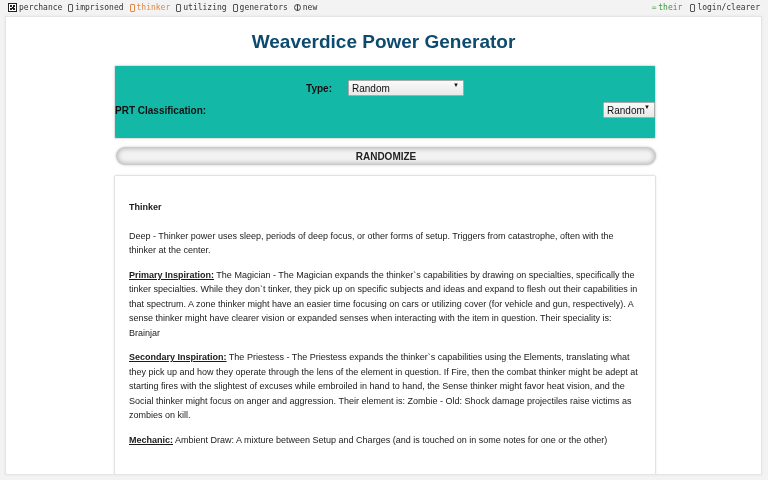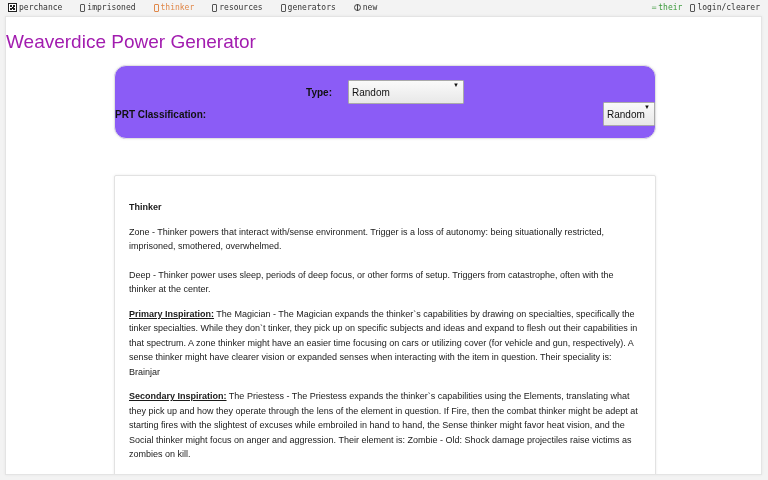--- a/index.html
+++ b/index.html
@@ -7,21 +7,21 @@
       width: 768px; height: 480px; overflow: hidden;
       background: #f3f3f3;
       font-family: "Liberation Sans", sans-serif;
       color: #111;
     }
     .topbar {
       position: absolute; left: 0; top: 0; width: 768px; height: 16px;
       font-family: "DejaVu Sans Mono", monospace; font-size: 8px;
       color: #333;
     }
-    .topbar .left { position: absolute; left: 8px; top: 3px; display: flex; gap: 18px; align-items: center; }
+    .topbar .left { position: absolute; left: 8px; top: 3px; display: flex; gap: 6px; align-items: center; }
     .topbar .right { position: absolute; right: 8px; top: 3px; display: flex; gap: 8px; align-items: center; }
     .nav-item { display: inline-flex; align-items: center; gap: 2px; white-space: nowrap; cursor: pointer; }
     .nav-item .ic { display: inline-block; width: 5px; height: 8px; border: 1px solid #555; border-radius: 1px; }
     .nav-item.tutorial { color: #e0884a; }
     .nav-item.tutorial .ic { border-color: #e0884a; }
     .nav-item.edit { color: #3b9a3b; }
     .dice {
       display: inline-block; width: 9px; height: 9px; border: 1px solid #222; position: relative; background: #fff;
     }
     .dice i { position: absolute; width: 2px; height: 2px; background: #222; }
@@ -29,38 +29,38 @@
     .globe::after { content: ""; position: absolute; left: 2px; top: -1px; width: 1px; height: 7px; background: #444; }
     .edit-ic { font-size: 7px; }
 
     .page {
       position: absolute; left: 5px; top: 16px; width: 757px; height: 459px;
       background: #fff; border: 1px solid #e4e4e4;
       box-shadow: 0 0 3px rgba(0,0,0,0.06);
       overflow: hidden;
     }
     .title {
-      position: absolute; left: 0; top: 14px; width: 100%; text-align: left;
-      font-size: 19px; font-weight: normal; color: #a21caf;
+      position: absolute; left: 0; top: 14px; width: 100%; text-align: center;
+      font-size: 19px; font-weight: bold; color: #0c4a6e;
     }
     .options-box {
       position: absolute; left: 108px; top: 48px; width: 542px; height: 74px;
-      border: 1px solid #e2e2e2; border-radius: 12px;
+      border: 1px solid #e2e2e2; border-radius: 2px;
       box-shadow: 0 0 3px rgba(0,0,0,0.08);
-      background: #8b5cf6;
+      background: #14b8a6;
       text-decoration: underline;
     }
     .opt-row {
       position: absolute; left: 0; width: 100%; display: flex; justify-content: center; align-items: center;
       font-size: 10px; font-weight: bold;
     }
     .opt-row.r1 { top: 14px; }
     .opt-row.r2 { top: 36px; justify-content: space-between; }
     .sel {
-      margin-left: 16px; height: 24px; border: 1px solid #aaa; border-radius: 1px;
+      margin-left: 16px; height: 16px; border: 1px solid #aaa; border-radius: 1px;
       background: linear-gradient(#fafafa, #e8e8e8);
       font-size: 10px; font-weight: normal; display: inline-flex; align-items: center;
       padding: 0 3px; position: relative; cursor: pointer;
     }
     .sel.wide { width: 116px; }
     .sel.narrow { width: 52px; }
     .sel .arrow { position: absolute; right: 4px; top: 1px; font-size: 6px; }
     .randomize {
       position: absolute; left: 110px; top: 130px; width: 540px; height: 18px;
       border-radius: 9px; background: #f2f2f2;
@@ -98,21 +98,21 @@
     <span class="nav-item">
       <span class="ic"></span>
       <span>imprisoned</span>
     </span>
     <span class="nav-item tutorial">
       <span class="ic"></span>
       <span>thinker</span>
     </span>
     <span class="nav-item">
       <span class="ic"></span>
-      <span>resources</span>
+      <span>utilizing</span>
     </span>
     <span class="nav-item">
       <span class="ic"></span>
       <span>generators</span>
     </span>
     <span class="nav-item">
       <span class="globe"></span>
       <span>new</span>
     </span>
   </div>
@@ -141,22 +141,22 @@
     </div>
     <div class="opt-row r2">
       <span>PRT Classification:</span>
       <span class="sel narrow">
         <span>Random</span>
         <span class="arrow">▼</span>
       </span>
     </div>
   </div>
 
+  <div class="randomize">RANDOMIZE</div>
 
   <div class="output-box">
     <p class="heading">Thinker</p>
-    <p>Zone - Thinker powers that interact with/sense environment. Trigger is a loss of autonomy: being situationally restricted, imprisoned, smothered, overwhelmed.</p>
     <p class="deep">Deep - Thinker power uses sleep, periods of deep focus, or other forms of setup. Triggers from catastrophe, often with the thinker at the center.</p>
     <p><b>Primary Inspiration:</b><span> The Magician - The Magician expands the thinker`s capabilities by drawing on specialties, specifically the tinker specialties. While they don`t tinker, they pick up on specific subjects and ideas and expand to flesh out their capabilities in that spectrum. A zone thinker might have an easier time focusing on cars or utilizing cover (for vehicle and gun, respectively). A sense thinker might have clearer vision or expanded senses when interacting with the item in question. Their speciality is: Brainjar</span></p>
     <p><b>Secondary Inspiration:</b><span> The Priestess - The Priestess expands the thinker`s capabilities using the Elements, translating what they pick up and how they operate through the lens of the element in question. If Fire, then the combat thinker might be adept at starting fires with the slightest of excuses while embroiled in hand to hand, the Sense thinker might favor heat vision, and the Social thinker might focus on anger and aggression. Their element is: Zombie - Old: Shock damage projectiles raise victims as zombies on kill.</span></p>
     <p><b>Mechanic:</b><span> Ambient Draw: A mixture between Setup and Charges (and is touched on in some notes for one or the other)</span></p>
   </div>
 </div>
 
 </body></html>

